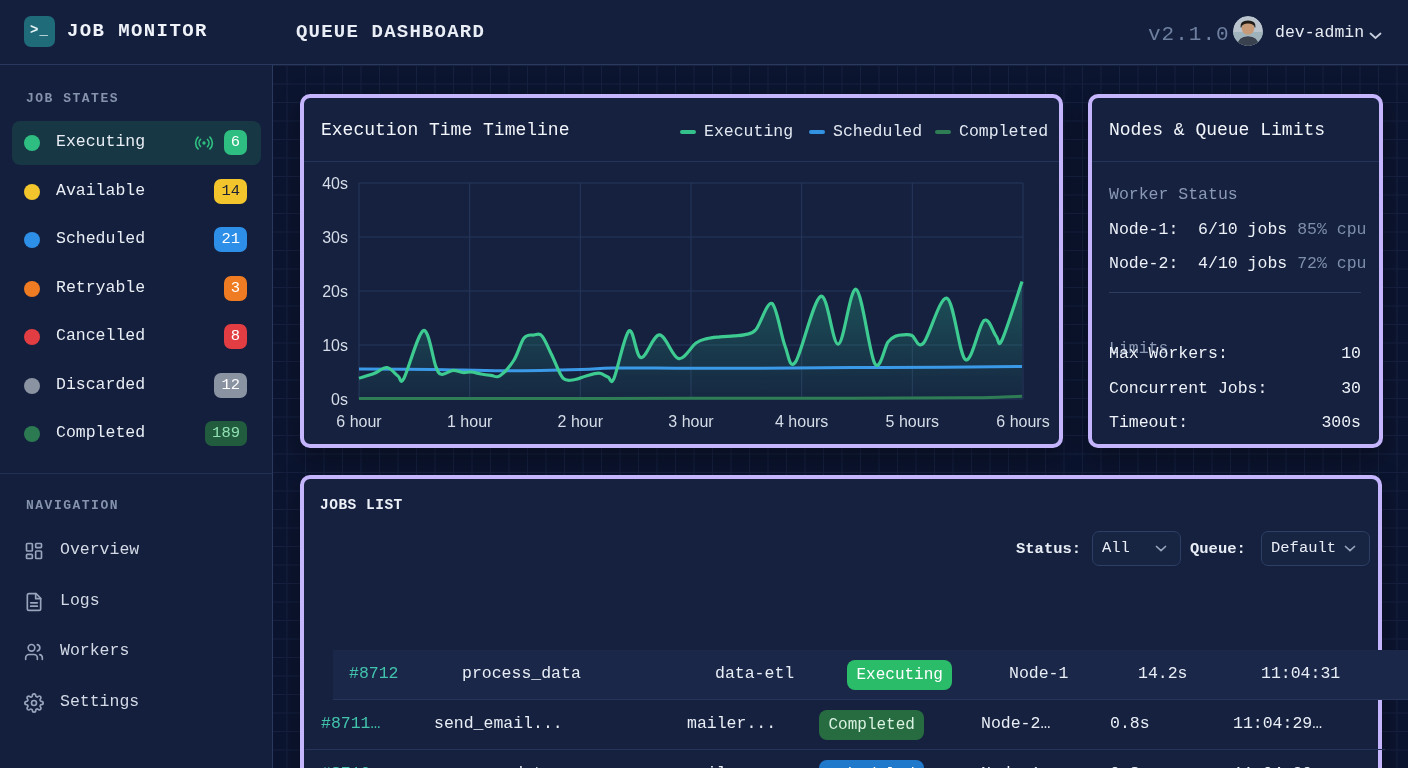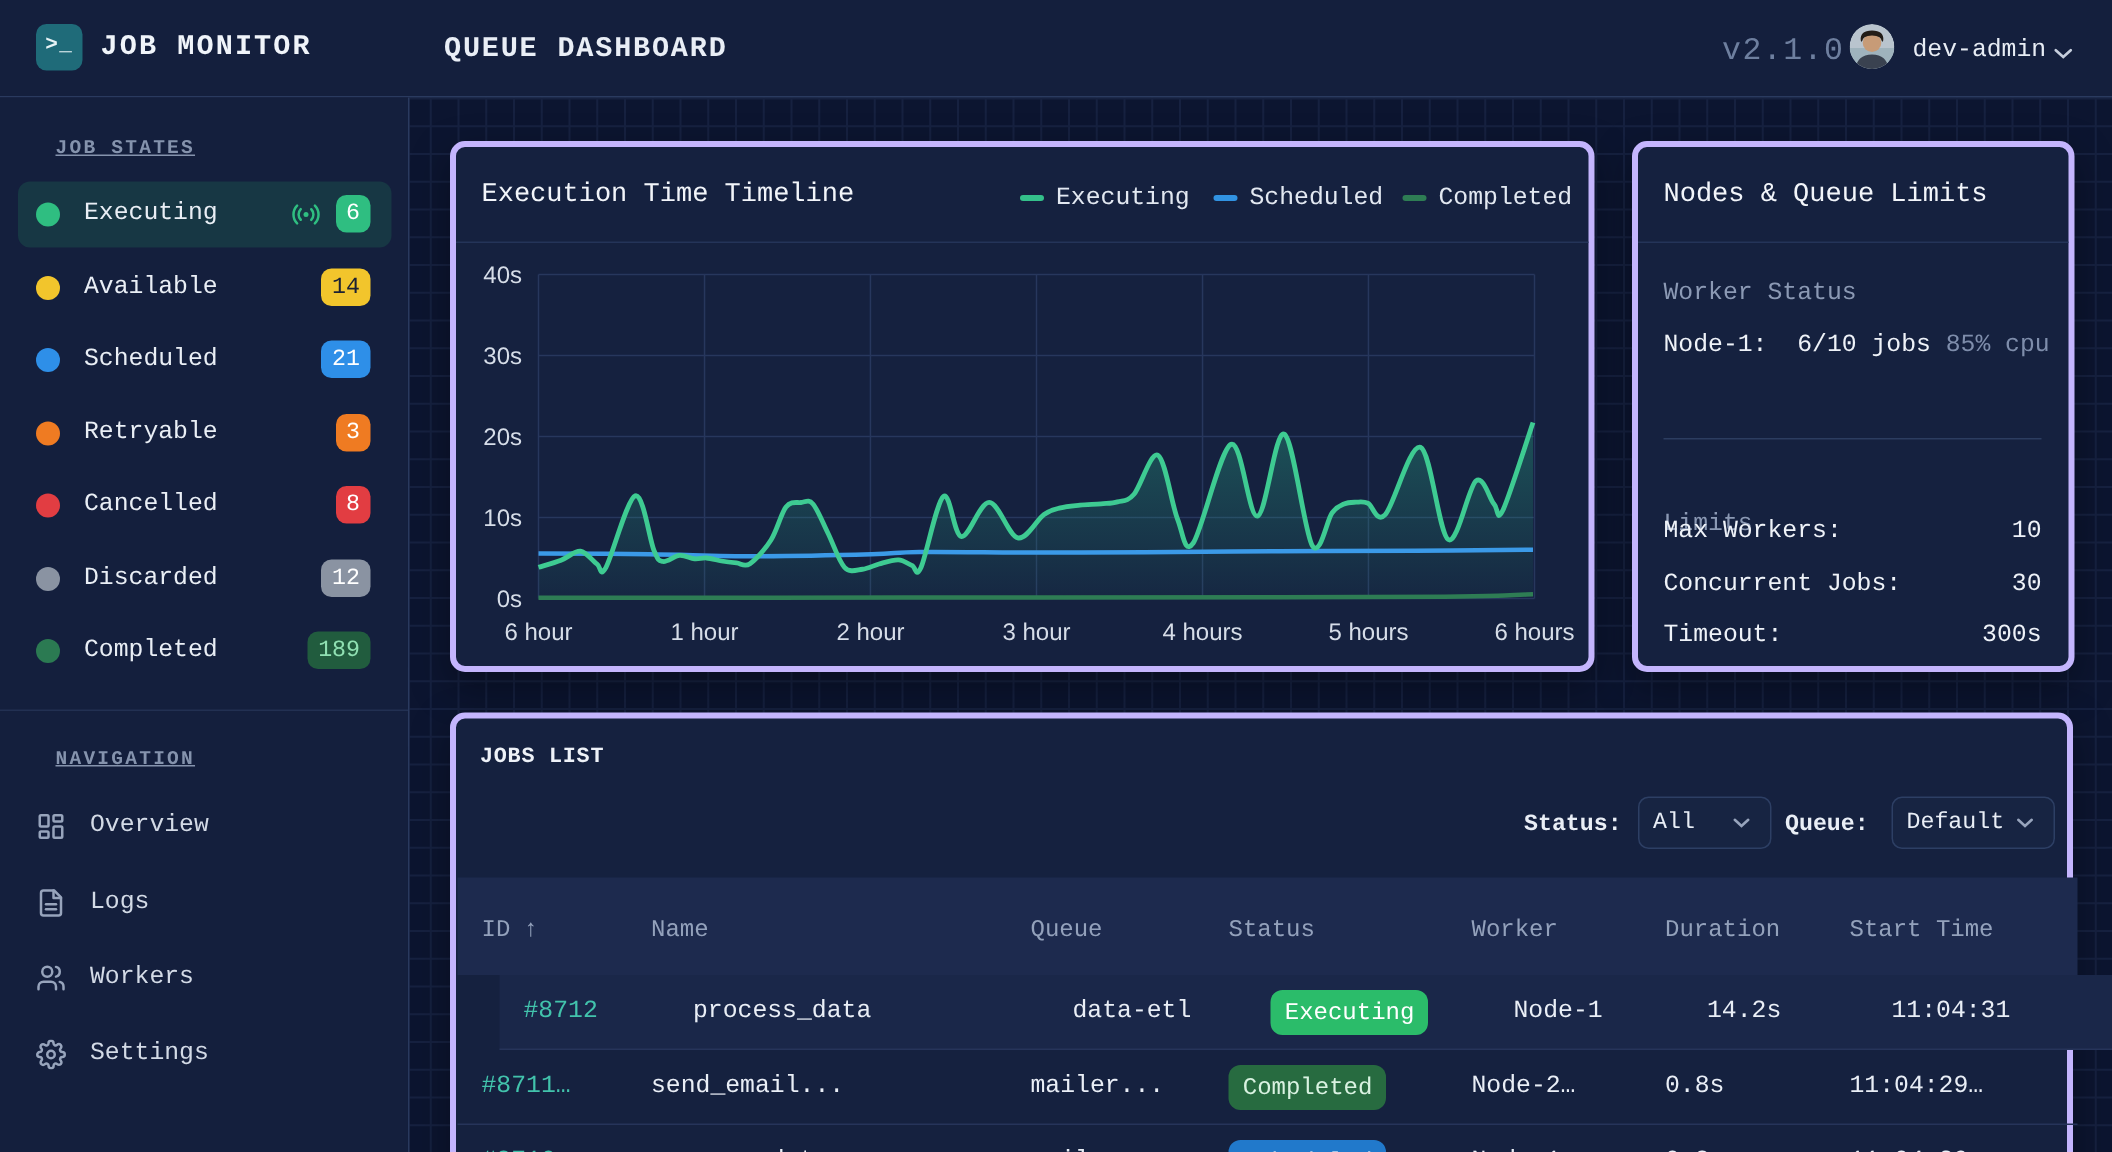--- a/index.html
+++ b/index.html
@@ -10,21 +10,21 @@
 #topbar { left:0; top:0; width:1408px; height:65px; background:#141f3d; border-bottom:1px solid #2a3a5f; }
 #logo { left:24px; top:16px; width:31px; height:31px; background:#1f6b79; border-radius:7px; color:#e8f4f6; font-size:14px; font-weight:bold; line-height:29px; text-align:center; letter-spacing:1px; }
 #brand { left:67px; top:20px; font-size:19px; font-weight:bold; color:#f0f4fa; letter-spacing:1.4px; }
 #pagetitle { left:296px; top:21px; font-size:19px; font-weight:bold; color:#e9eef6; letter-spacing:1.2px; }
 #version { left:1148px; top:23px; font-size:21px; color:#6e7f9f; letter-spacing:1px; }
 #avatar { left:1233px; top:16px; width:30px; height:30px; border-radius:50%; overflow:hidden; }
 #username { left:1275px; top:23px; font-size:16.5px; color:#e7ecf4; }
 #userchev { left:1369px; top:27px; }
 
 #sidebar { left:0; top:65px; width:273px; height:703px; background:#141f3d; border-right:1px solid #2a3a5f; }
-.sect { position:absolute; left:37px; font-size:13px; letter-spacing:1.5px; color:#8593ad; font-weight:bold;text-decoration:underline; }
+.sect { position:absolute; left:26px; font-size:13px; letter-spacing:1.5px; color:#8593ad; font-weight:bold; }
 .staterow { position:absolute; left:12px; width:249px; height:44px; border-radius:8px; }
 .staterow.active { background:#173744; }
 .dot { position:absolute; left:12px; top:14px; width:16px; height:16px; border-radius:50%; }
 .slabel { position:absolute; left:44px; top:11px; font-size:16.5px; color:#e9eef5; }
 .badge { position:absolute; right:14px; top:9px; height:25px; border-radius:7px; font-size:15.5px; line-height:25px; padding:0 7px; font-weight:500; }
 .navrow { position:absolute; left:24px; height:24px; }
 .navrow svg { position:absolute; left:0; top:1px; }
 .navlabel { position:absolute; left:36px; top:0px; font-size:16.5px; color:#d3dae6; }
 
 #content { left:273px; top:65px; width:1135px; height:703px;
@@ -224,20 +224,21 @@
 <text x="719" y="264.5" text-anchor="middle">6 hours</text>
 </g>
 </svg>
 </div>
 
 <div id="rightcard" class="card">
   <div class="cardhead"></div>
   <div class="cardtitle">Nodes &amp; Queue Limits</div>
   <div class="rc-sub" style="top:87px;">Worker Status</div>
   <div class="rc-line" style="top:122px;">Node-1:&nbsp;&nbsp;6/10 jobs <span class="gray">85% cpu</span></div>
+  <div class="rc-line" style="top:156px;">Node-2:&nbsp;&nbsp;4/10 jobs <span class="gray">72% cpu</span></div>
   <div class="rc-div" style="top:193.5px;"></div>
   <div class="rc-sub" style="top:210px;margin-top:31px;">Limits</div>
   <div class="rc-line" style="top:246px;">Max Workers:<span class="right">10</span></div>
   <div class="rc-line" style="top:281px;">Concurrent Jobs:<span class="right">30</span></div>
   <div class="rc-line" style="top:315px;">Timeout:<span class="right">300s</span></div>
 </div>
 
 <div id="jobscard" class="card">
   <div id="jobstitle">JOBS LIST</div>
   <div class="filtlab" style="left:712px;">Status:</div>
@@ -247,29 +248,20 @@
         <path d="M1.5 1.5 L6 5.7 L10.5 1.5" stroke="#97a4bc" stroke-width="1.7" fill="none" stroke-linecap="round"></path>
       </svg>
     </div>
   <div class="filtlab" style="left:886px;">Queue:</div>
   <div class="selbox" style="left:957px;width:109px;">
       <span>Default</span>
       <svg width="12" height="8" viewBox="0 0 12 8">
         <path d="M1.5 1.5 L6 5.7 L10.5 1.5" stroke="#97a4bc" stroke-width="1.7" fill="none" stroke-linecap="round"></path>
       </svg>
     </div>
-  <div id="thead">
-    <div class="th c1">ID <span style="font-family:'Liberation Sans',sans-serif;">↑</span></div>
-    <div class="th c2">Name</div>
-    <div class="th c3">Queue</div>
-    <div class="th c4">Status</div>
-    <div class="th c5">Worker</div>
-    <div class="th c6">Duration</div>
-    <div class="th c7">Start Time</div>
-  </div>
   <div class="trow r1" style="top:171px;">
     <div class="td id c1">#8712</div>
       <div class="td c2">process_data</div>
       <div class="td c3">data-etl</div>
     <div class="sbadge c4" style="background:#2bbc6a;color:#fff;">Executing</div>
     <div class="td c5">Node-1</div>
       <div class="td c6">14.2s</div>
       <div class="td c7">11:04:31</div>
   </div>
   <div class="trow" style="top:221px;">

